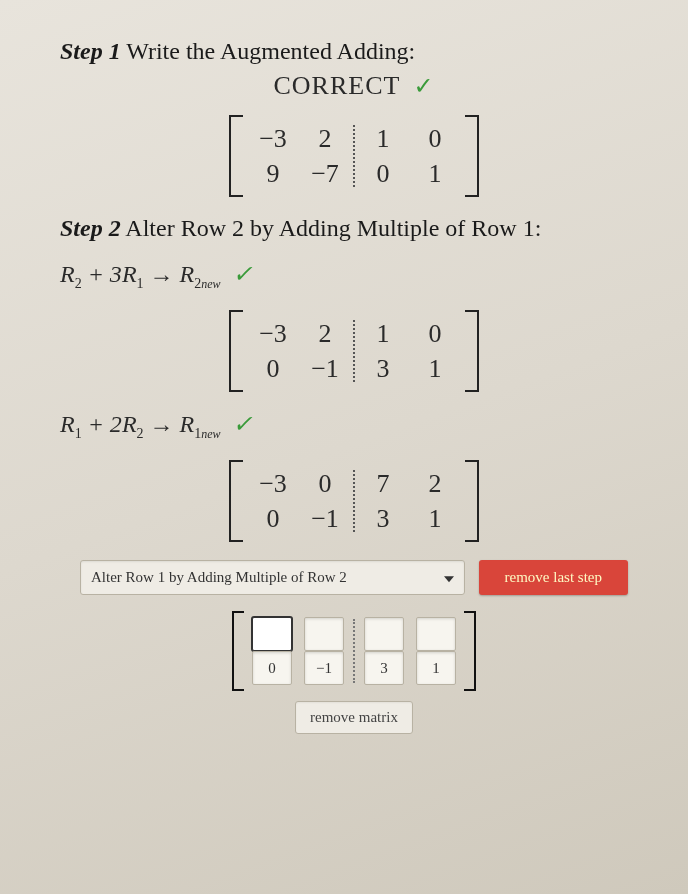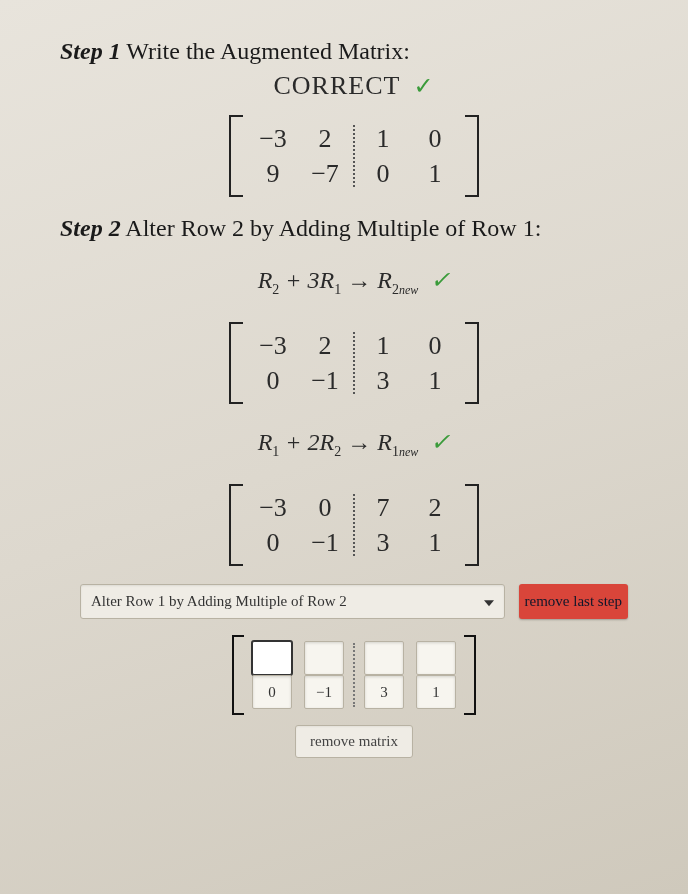--- a/index.html
+++ b/index.html
@@ -64,24 +64,23 @@
     align-items: center;
     padding: 0 12px;
   }
   .mcol span { line-height: 1.35; min-width: 28px; text-align:center; font-size:26px; }
   .vline {
     border-left: 2px dotted #555;
     align-self: stretch;
     margin: 4px 2px;
   }
   .formula {
-    text-align: center;
     font-size: 24px;
     font-style: italic;
-    margin: 24px 0;
+    margin: 18px 0;
   }
   .formula .sub { font-size: 14px; vertical-align: sub; font-style: normal; }
   .formula .newsub { font-size: 12px; vertical-align: sub; }
   .step3 .step-title { font-size: 23px; }
 
   
   .controls-row {
     display: flex;
     align-items: center;
     gap: 14px;
@@ -104,24 +103,24 @@
     content: "";
     position: absolute;
     right: 10px; top: 50%;
     transform: translateY(-30%);
     border-left: 5px solid transparent;
     border-right: 5px solid transparent;
     border-top: 6px solid #333;
   }
   .remove-btn {
     background: #d9453a;
-    color: #0f172a;
+    color: #fef9c3;
     border: none;
     border-radius: 3px;
-    padding: 9px 6px;
+    padding: 9px 26px;
     font-family: Georgia, serif;
     font-size: 15px;
     cursor: pointer;
     box-shadow: 0 1px 2px rgba(0,0,0,0.25);
   }
 
   .input-matrix-wrap { display:flex; justify-content:center; margin-top: 2px; }
   .input-matrix { display:flex; align-items:stretch; }
   .input-matrix .bracket { width:12px; border-color:#111; }
   .icols { display:flex; align-items:center; padding: 6px 2px; }
@@ -153,21 +152,21 @@
     box-shadow: inset 0 1px 2px rgba(0,0,0,0.05);
   }
 </style>
 </head>
 <body>
 
 <div class="page">
 
   <div class="step-title">
     <span class="step-word">Step 1</span>
-    <span>Write the Augmented Matrix:</span>
+    <span>Write the Augmented Adding:</span>
   </div>
   <div class="correct-line">
     <span>CORRECT</span>
     <span class="check">✓</span>
   </div>
   <div class="matrix-wrap">
     <div class="matrix">
       <div class="bracket left"></div>
       <div class="mcols">
         <div class="mcol">

